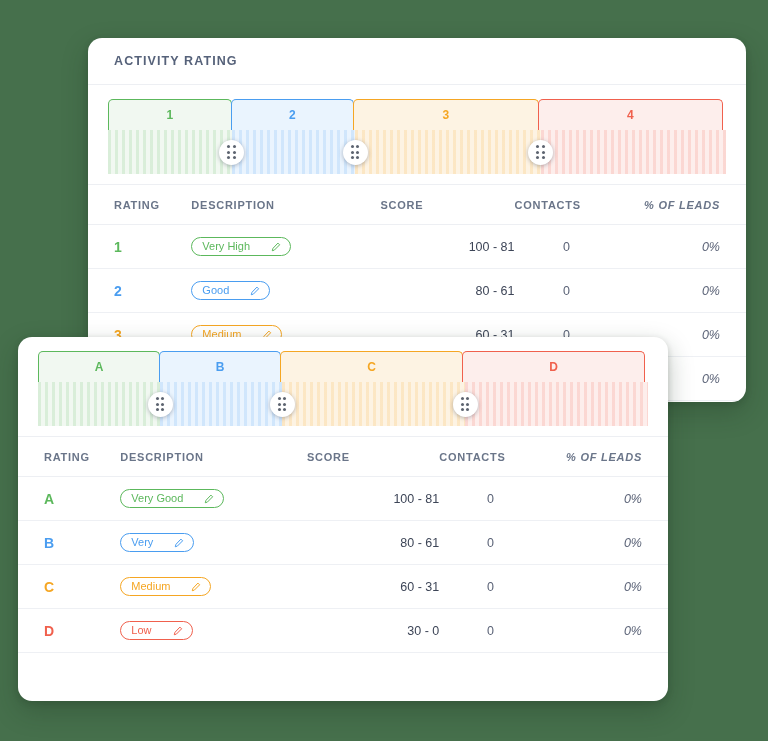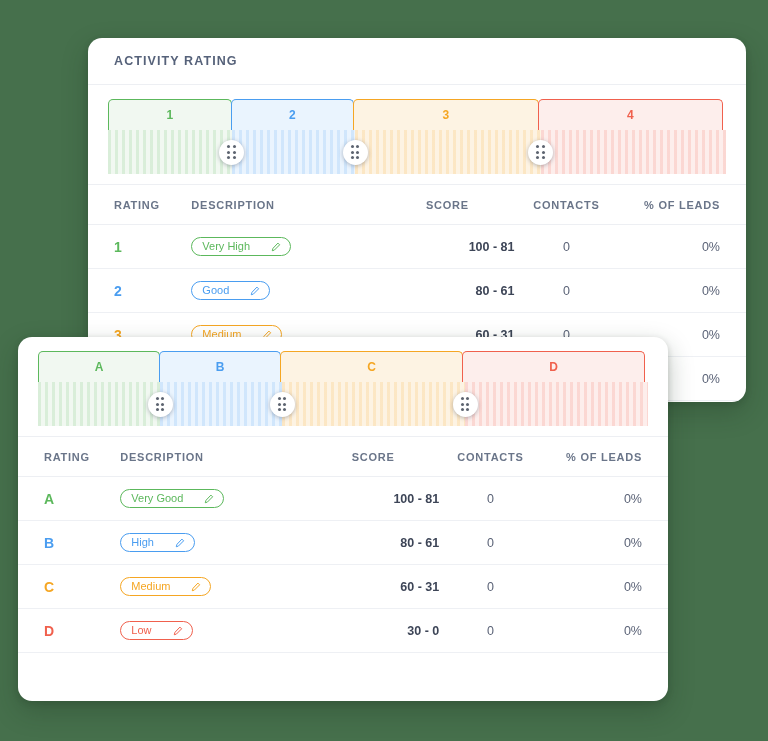--- a/index.html
+++ b/index.html
@@ -144,34 +144,34 @@
   tbody td {
     padding: 12px 0;
     border-bottom: 1px solid #eef0f4;
     font-size: 12.5px;
     color: #3f4758;
   }
   .col-rating  { width: 13%; text-align: left;  padding-left: 26px !important; }
   .col-desc    { width: 31%; text-align: left; }
   .col-score   { width: 22%; text-align: right; }
   .col-contacts{ width: 17%; text-align: center; }
-  .col-leads   { width: 17%; text-align: right; padding-right: 26px !important; }
+  .col-leads   { width: 17%; text-align: right; padding-right: 26px !important; font-style: italic; }
 
   thead .col-rating   { text-align: left; }
   thead .col-desc     { text-align: left; }
-  thead .col-score    { text-align: center; }
-  thead .col-contacts { text-align: center; }
+  thead .col-score    { text-align: left; }
+  thead .col-contacts { text-align: left; }
   thead .col-leads    { text-align: right; }
 
   .rating-letter {
     font-size: 14px;
     font-weight: bold;
   }
   .score-val {
-    font-weight: bold;
+    font-weight: normal;
     color: #3d4557;
     font-size: 12.5px;
   }
   .num-val { color: #5b6377; font-size: 12.5px; }
 
   .chip {
     display: inline-flex;
     align-items: center;
     gap: 21px;
     border: 1px solid currentColor;
@@ -397,21 +397,21 @@
                     </svg>
                   </span>
                 </span></td>
               <td class="col-score"><span class="score-val">100 - 81</span></td>
               <td class="col-contacts"><span class="num-val">0</span></td>
               <td class="col-leads"><span class="num-val">0%</span></td>
             </tr>
             <tr>
               <td class="col-rating"><span class="rating-letter" style="color: rgb(74, 157, 240);">B</span></td>
               <td class="col-desc"><span class="chip" style="color: rgb(74, 157, 240);">
-                  <span>High</span>
+                  <span>Very</span>
                   <span>
                     <svg width="10" height="10" viewBox="0 0 16 16" fill="none" stroke="#4a9df0" stroke-width="1.6" stroke-linecap="round" stroke-linejoin="round">
                       <path d="M11.5 2.2l2.3 2.3L5.3 13 2 14l1-3.3z"></path>
                     </svg>
                   </span>
                 </span></td>
               <td class="col-score"><span class="score-val">80 - 61</span></td>
               <td class="col-contacts"><span class="num-val">0</span></td>
               <td class="col-leads"><span class="num-val">0%</span></td>
             </tr>

